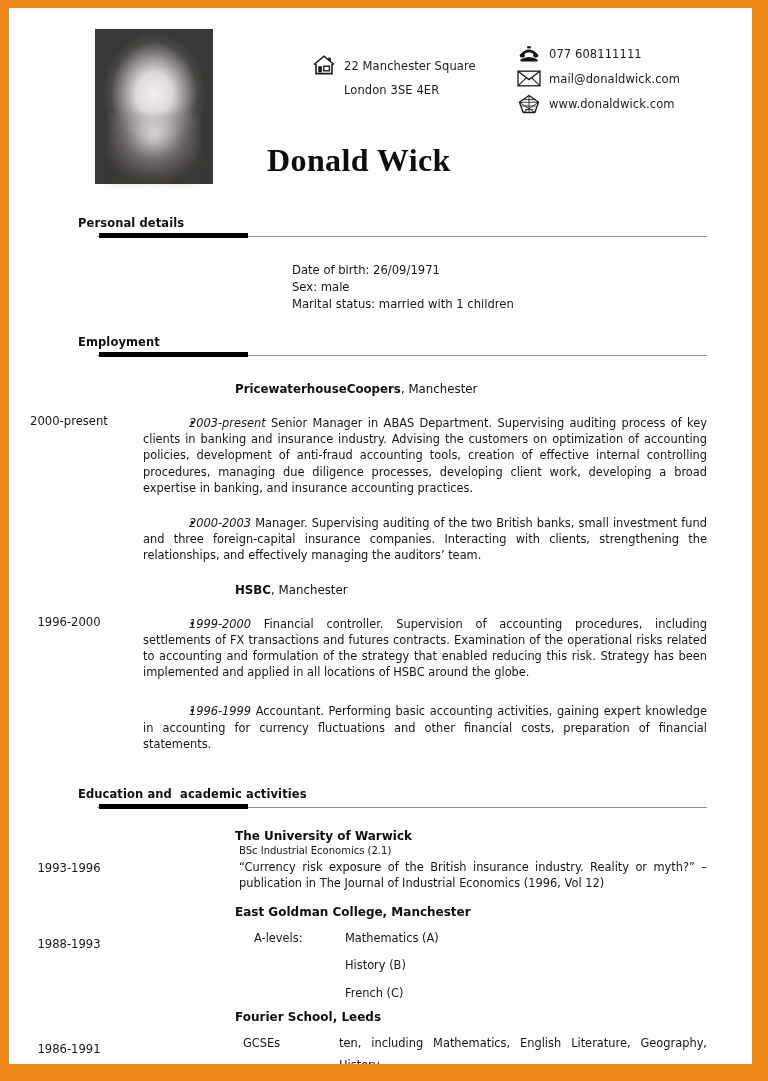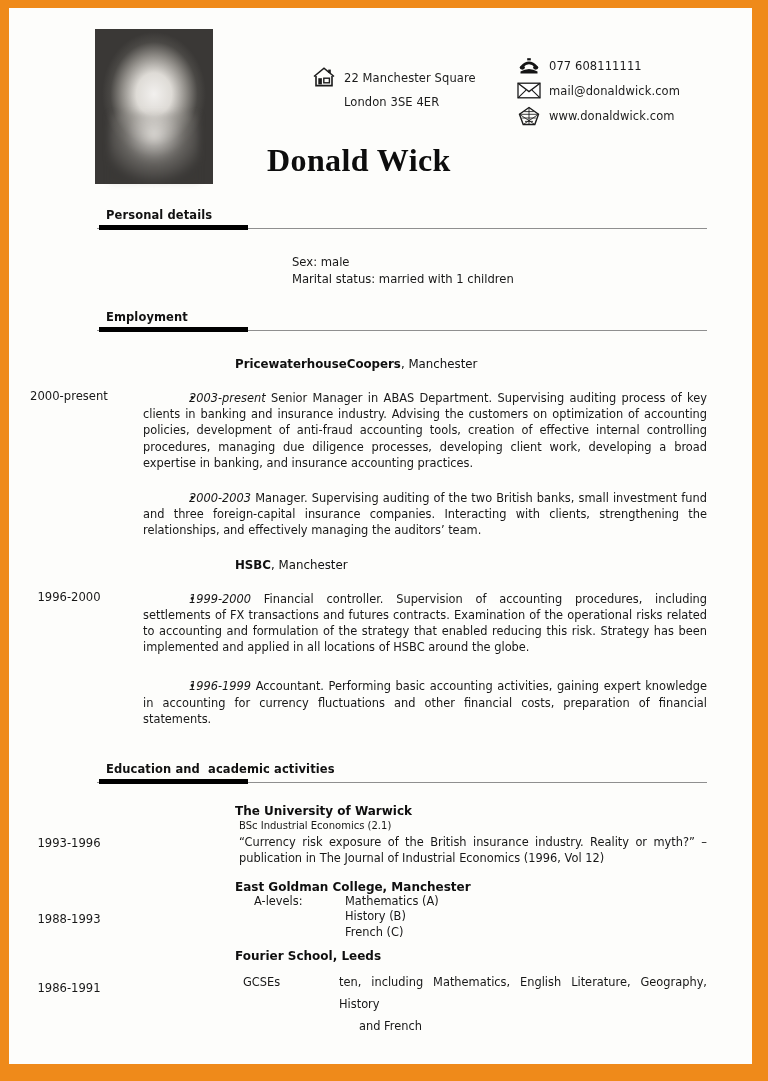--- a/index.html
+++ b/index.html
@@ -66,21 +66,21 @@
   .contact {
     position: absolute;
     left: 300px;
     top: 33px;
     width: 400px;
     font-size: 11.5px;
     color: #1b1b1b;
   }
   .contact-col {
     position: absolute;
-    top: 12px;
+    top: 0;
   }
   .contact-col.left { left: 0px; }
   .contact-col.right { left: 205px; }
   .crow {
     display: flex;
     align-items: center;
     height: 25px;
     white-space: nowrap;
   }
   .cicon {
@@ -104,22 +104,22 @@
     font-family: "Liberation Serif", serif;
     font-weight: bold;
     font-size: 32px;
     letter-spacing: 0.4px;
     color: #0d0d0d;
   }
 
   
   .section-head {
     position: relative;
-    margin: 4px 0 0 0;
-    padding-left: 97px;
+    margin: 12px 0 0 0;
+    padding-left: 69px;
   }
   .section-head .label {
     font-size: 11.5px;
     font-weight: bold;
     color: #111;
     letter-spacing: 0.1px;
     line-height: 14px;
     white-space: pre;
   }
   .rule {
@@ -223,21 +223,21 @@
     font-size: 11.4px;
     line-height: 15.5px;
     color: #171717;
   }
   .alevels .lbl {
     position: absolute;
     left: 88px;
     top: 0;
     margin-left: 11px;
   }
-  .alevels .vals { padding-left: 86px; }
+  .alevels .vals { padding-left: 86px; margin-top: 12px; }
   .gcse {
     position: relative;
     padding-left: 88px;
     padding-right: 45px;
     font-size: 11.4px;
     line-height: 22px;
     color: #171717;
   }
   .gcse .lbl { position: absolute; left: 88px; top: 0; }
   .gcse .vals {
@@ -320,20 +320,21 @@
 
       <div class="section-head">
         <span class="label">Personal details</span>
       </div>
       <div class="rule">
         <span class="thin"></span>
         <span class="thick"></span>
       </div>
 
       <div class="personal">
+        <div>Date of birth: 26/09/1971</div>
         <div>Sex: male</div>
         <div>Marital status: married with 1 children</div>
       </div>
 
       <div class="section-head" style="margin-top:18px;">
         <span class="label">Employment</span>
       </div>
       <div class="rule">
         <span class="thin"></span>
         <span class="thick"></span>

